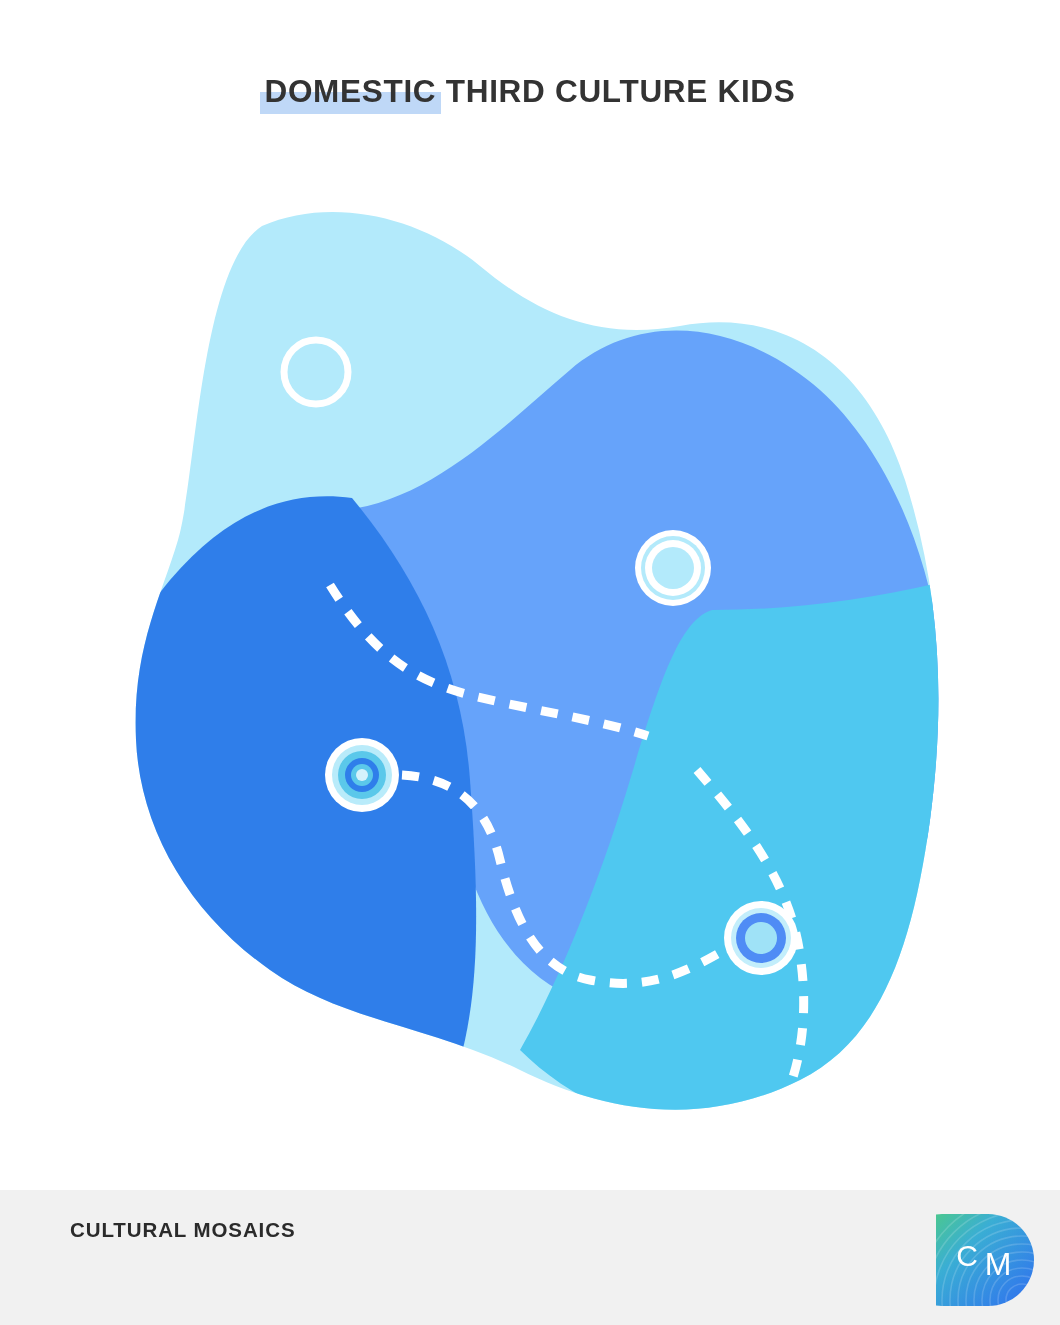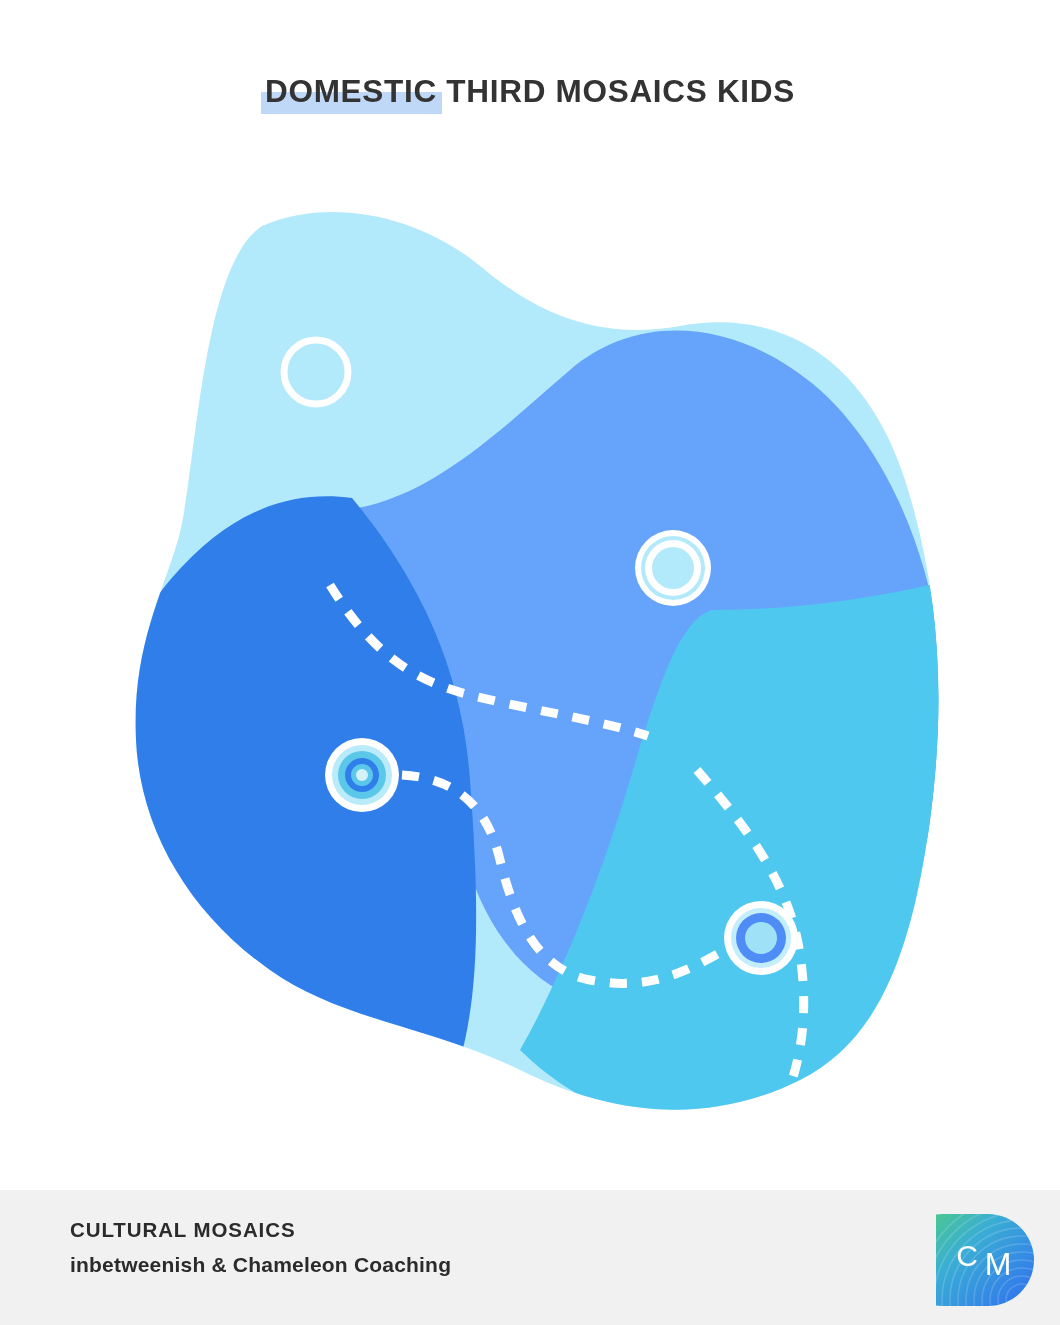--- a/index.html
+++ b/index.html
@@ -99,21 +99,21 @@
     top: 18px;
     width: 98px;
     height: 98px;
   }
   .logo svg { display: block; }
 </style>
 </head>
 <body>
 
 <div class="title-wrap">
-  <div class="title"><span class="hl">DOMESTIC</span><span> THIRD MOSAICS KIDS</span></div>
+  <div class="title"><span class="hl">DOMESTIC</span><span> THIRD CULTURE KIDS</span></div>
 </div>
 
 <div class="illo">
 <svg width="1060" height="1000" viewBox="0 0 1060 1000" xmlns="http://www.w3.org/2000/svg">
 
   <defs>
 
     <clipPath id="blobClip">
       <path d="M 262,46
                C 330,16 420,36 480,86
@@ -204,21 +204,20 @@
     <circle cx="761" cy="758" r="25" fill="#4f8cf5"></circle>
     <circle cx="761" cy="758" r="16" fill="#9fe2f7"></circle>
   </g>
 
 </svg>
 </div>
 
 <div class="footer">
   <div class="footer-text">
     <div class="footer-line1">CULTURAL MOSAICS</div>
-    <div class="footer-line2">inbetweenish  &amp;  Chameleon Coaching</div>
   </div>
 
   <div class="logo">
     <svg width="98" height="98" viewBox="0 0 98 98" xmlns="http://www.w3.org/2000/svg">
       <defs>
         <linearGradient id="lg" x1="0" y1="0" x2="1" y2="1">
           <stop offset="0%" stop-color="#4cc98b"></stop>
           <stop offset="35%" stop-color="#3aaed4"></stop>
           <stop offset="100%" stop-color="#2f6ef0"></stop>
         </linearGradient>

